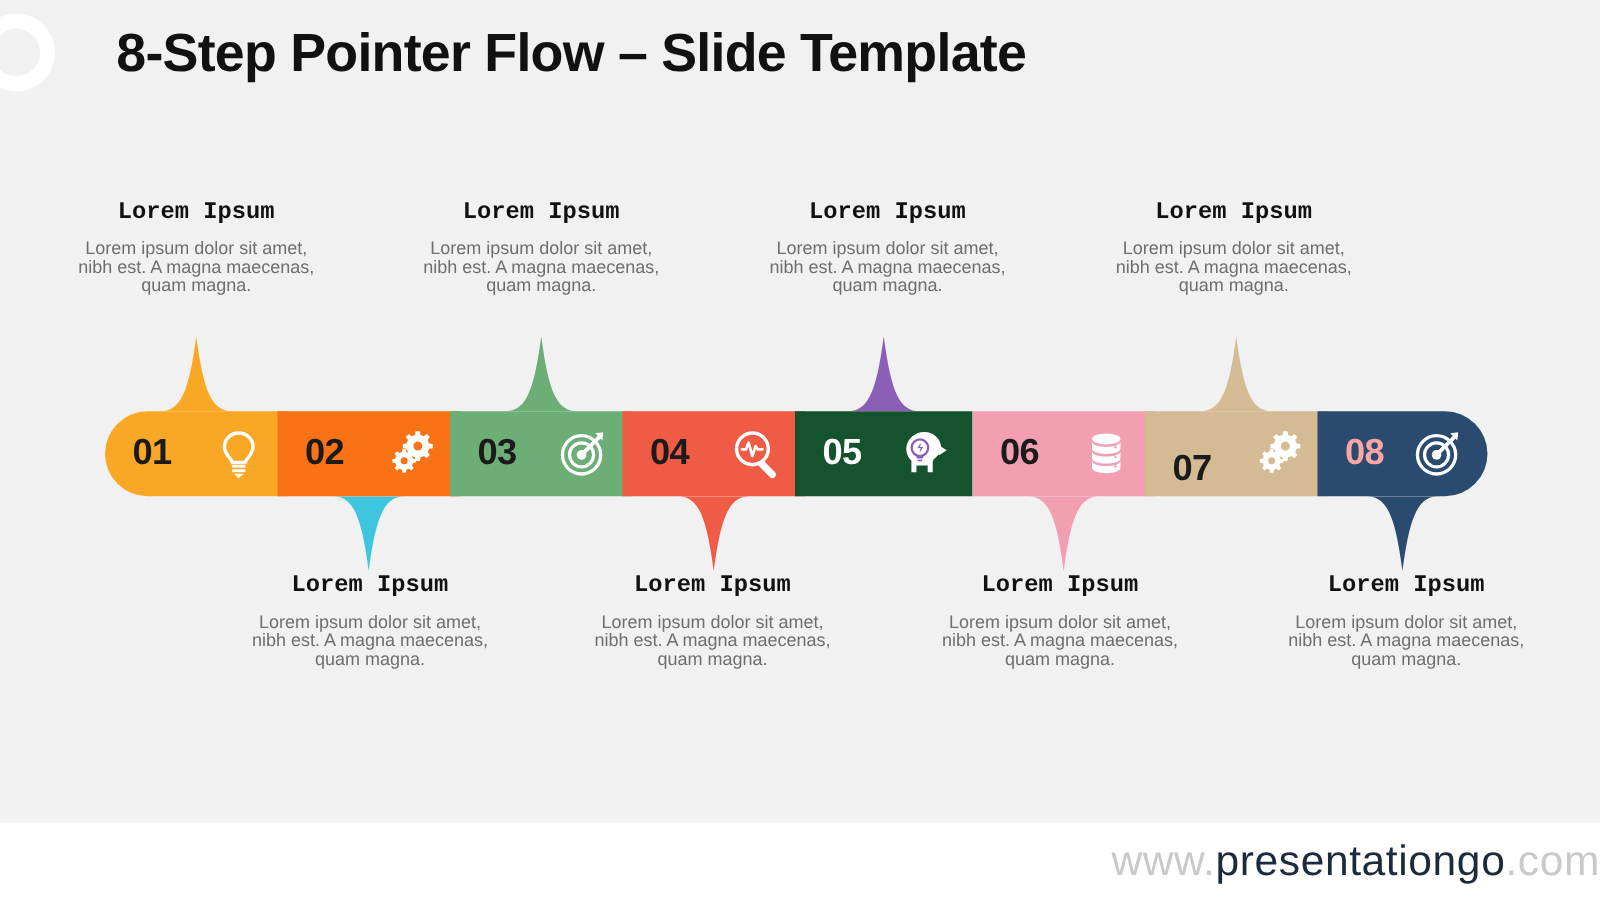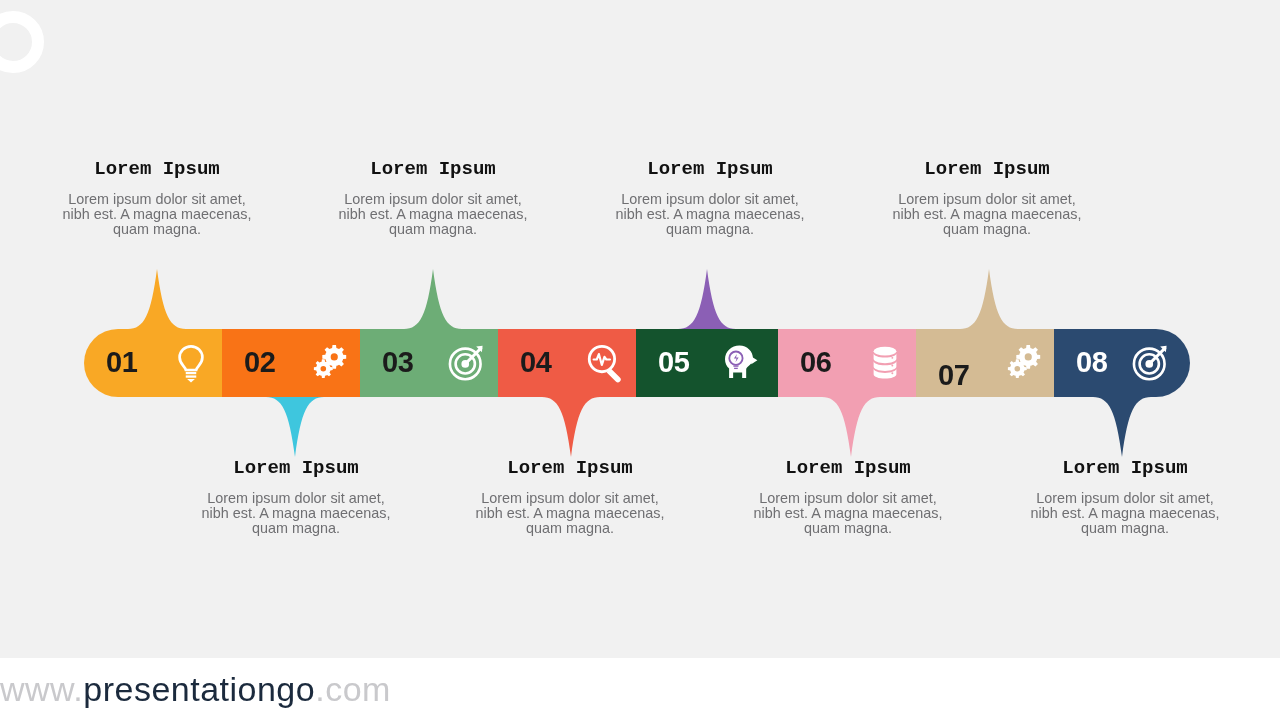--- a/index.html
+++ b/index.html
@@ -101,40 +101,41 @@
   .pointer.down { top: 68px; }
 
   
   .footer {
     position: absolute;
     left: 0; bottom: 0;
     width: 1280px; height: 62px;
     background: #ffffff;
     display: flex;
     align-items: center;
-    justify-content: flex-start;
+    justify-content: flex-end;
   }
   .footer-text {
     font-size: 34px;
     font-family: "Liberation Sans", sans-serif;
     letter-spacing: 0.5px;
   }
   .fw-light { color: #c9c9cc; }
   .fw-dark  { color: #1b2a3d; }
 </style>
 </head>
 <body>
 
 <div class="stage">
 
   <svg class="logo-watermark" viewBox="0 0 112 68">
     <path d="M -6 34 m -26 0 a 26 26 0 1 0 52 0 a 26 26 0 1 0 -52 0 Z M -6 34 L 28 34 L 28 26 L -6 26 Z" fill="#ffffff"></path>
     <circle cx="47" cy="34" r="25" fill="none" stroke="#ffffff" stroke-width="12"></circle>
   </svg>
 
+  <div class="slide-title">8-Step Pointer Flow – Slide Template</div>
 
   <div id="flow-root">
   <div class="caption" style="left:57px; top:158px;">
     <div class="caption-title">Lorem Ipsum</div>
     <div class="caption-body">Lorem ipsum dolor sit amet, nibh est. A magna maecenas, quam magna.</div>
   </div>
 
   <div class="bar" style="left:84px; width:146px;">
     <div class="pointer up">
       <svg viewBox="0 0 58 60" width="58" height="60" preserveAspectRatio="none">
@@ -287,21 +288,21 @@
     <div class="caption-body">Lorem ipsum dolor sit amet, nibh est. A magna maecenas, quam magna.</div>
   </div>
 
   <div class="bar" style="left:1054px; width:136px;">
     <div class="pointer down">
       <svg viewBox="0 0 58 60" width="58" height="60" preserveAspectRatio="none">
             <path d="M0,0 C16,0 23,14 29,60 C35,14 42,0 58,0 Z" fill="#2B4A70"></path>
           </svg>
     </div>
     <div class="bar-inner" style="background:#2B4A70;border-top-right-radius:34px;border-bottom-right-radius:34px;">
-      <span class="bar-num" style="color:#ffffff;">08</span>
+      <span class="bar-num" style="color:#fca5a5;">08</span>
       <span class="bar-icon"><svg viewBox="0 0 48 48" width="42" height="42">
         <circle cx="22" cy="25" r="17.5" fill="none" stroke="#fff" stroke-width="3"></circle>
         <circle cx="22" cy="25" r="11" fill="none" stroke="#fff" stroke-width="3"></circle>
         <circle cx="22" cy="25" r="4.4" fill="#fff"></circle>
         <path d="M22 25 L40 7" stroke="#fff" stroke-width="3.2" stroke-linecap="round"></path>
         <path d="M34.5 5.2 L41.8 4.4 L41 11.8 Z" fill="#fff"></path>
         <path d="M22 25 L40 7" stroke="#fff" stroke-width="3.2"></path>
         <path d="M30.5 10 a 17.5 17.5 0 0 1 6 8" fill="none" stroke="none"></path>
       </svg></span>
     </div>

